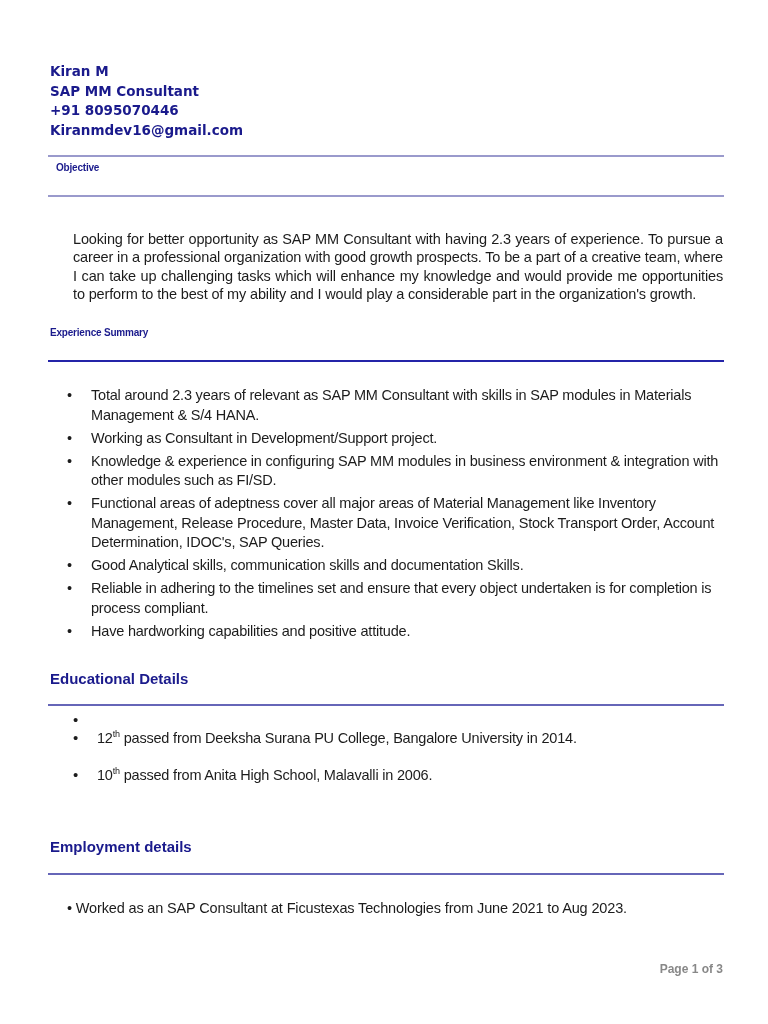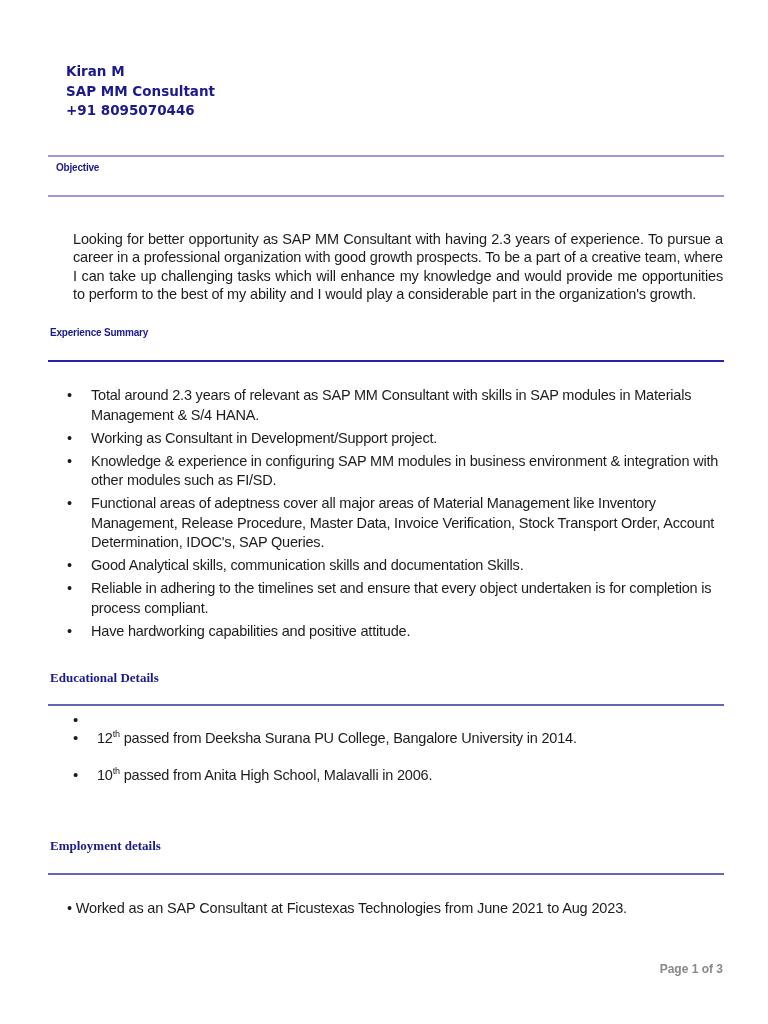--- a/index.html
+++ b/index.html
@@ -1,29 +1,29 @@
 <!DOCTYPE html>
 <html><head>
 <meta charset="utf-8">
 <style>
   html, body { margin: 0; padding: 0; background: #ffffff; }
   body { width: 768px; height: 1024px; position: relative; overflow: hidden; }
   .page { position: absolute; left: 0; top: 0; width: 768px; height: 1024px; background: #fff; }
 
   .contact { position: absolute; left: 50px; top: 62px; font-family: "DejaVu Sans", sans-serif; font-weight: bold; color: #1a1a8c; font-size: 13.5px; line-height: 19.5px; }
-  .contact div { white-space: nowrap; margin-left: 16px; }
+  .contact div { white-space: nowrap; }
 
   .hr { position: absolute; left: 48px; width: 676px; height: 1.5px; }
   .hr.light { background: #9a9acc; }
   .hr.dark { background: #2424a8; }
   .hr.mid { background: #6666b8; }
 
   .sec-title { position: absolute; font-weight: bold; color: #1a1a8c; white-space: nowrap; }
   .sec-title.arial { font-family: "Liberation Sans", sans-serif; font-size: 10px; letter-spacing: -0.2px; }
-  .sec-title.dv { font-family: Liberation Serif, serif; font-size: 13px; text-align: center; }
+  .sec-title.dv { font-family: Liberation Sans, sans-serif; font-size: 15px; text-align: center; }
 
   .body-text { font-family: "Liberation Sans", sans-serif; font-size: 14.5px; color: #1c1c1c; }
 
   .objective { position: absolute; left: 73px; top: 230px; width: 650px; line-height: 18.3px; text-align: justify; letter-spacing: -0.15px; }
 
   .blist { position: absolute; margin: 0; padding: 0; list-style: none; }
   .blist li { position: relative; padding-left: 24px; line-height: 19.5px; letter-spacing: -0.2px; }
   .blist li .dot { position: absolute; left: 0; top: 0; }
 
   .exp-list { left: 67px; top: 386px; width: 660px; }
@@ -41,20 +41,21 @@
 </style>
 </head>
 <body>
 
 <div class="page">
 
   <div class="contact">
     <div>Kiran M</div>
     <div>SAP MM Consultant</div>
     <div>+91 8095070446</div>
+    <div>Kiranmdev16@gmail.com</div>
   </div>
 
   <div class="hr light" style="top:155px;"></div>
   <div class="sec-title arial" style="left:56px; top:162px;">Objective</div>
   <div class="hr light" style="top:195px;"></div>
   <div class="objective body-text">Looking for better opportunity as SAP MM Consultant with having 2.3 years of experience. To pursue a career in a professional organization with good growth prospects. To be a part of a creative team, where I can take up challenging tasks which will enhance my knowledge and would provide me opportunities to perform to the best of my ability and I would play a considerable part in the organization's growth.</div>
 
   <div class="sec-title arial" style="left:50px; top:327px;">Experience Summary</div>
   <div class="hr dark" style="top:360px;"></div>
   <ul class="blist exp-list body-text">

